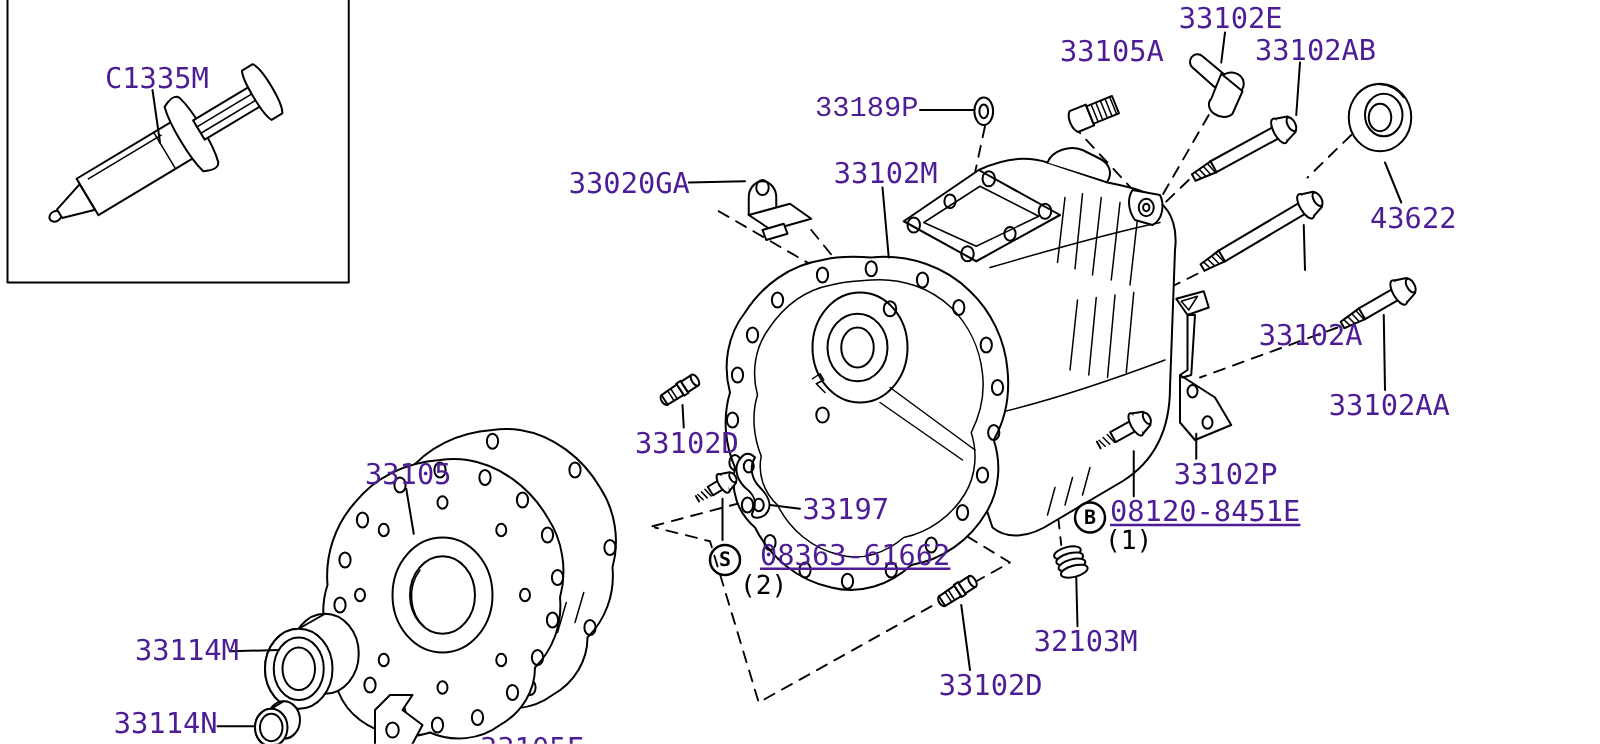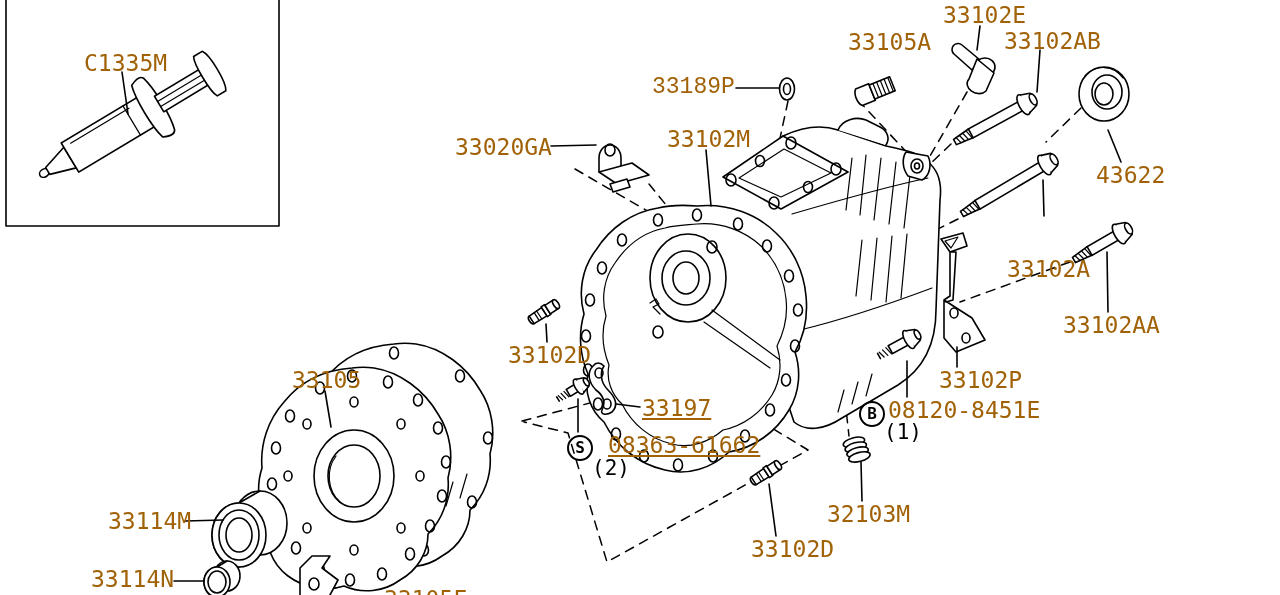--- a/index.html
+++ b/index.html
@@ -9,21 +9,21 @@
     font-family:"DejaVu Sans Mono","Liberation Mono",monospace;
   }
   #art{position:absolute;left:0;top:0}
   #art path,#art ellipse,#art circle,#art rect,#art line,#art polyline,#art polygon{
     stroke:#000;stroke-width:1.6;fill:none;stroke-linecap:round;stroke-linejoin:round;
   }
   #art .f{fill:#ffffff}
   #art .dash{stroke-dasharray:9 7;stroke-width:1.5}
   #art .thin{stroke-width:1.2}
   .part-label{
-    position:absolute;font-size:23px;line-height:1.0;color:#a16207;
+    position:absolute;font-size:23px;line-height:1.0;color:#4c1d95;
     white-space:pre;letter-spacing:0px;text-align:right;
   }
   .callout-circle{
     position:absolute;width:22px;height:22px;border:2px solid #000;border-radius:50%;
     font-size:16px;line-height:22px;font-weight:bold;text-align:center;color:#000;
   }
   .qty-label{position:absolute;font-size:21px;line-height:1;color:#000;white-space:pre}
 </style>
 </head>
 <body>
@@ -322,26 +322,26 @@
     <div class="part-label" style="left: 848px; top: 31px;">33105A</div>
     <div class="part-label" style="left: 1004px; top: 30px;">33102AB</div>
     <div class="part-label" style="left: 652px; top: 76px; font-family: Liberation Mono, monospace;">33189P</div>
     <div class="part-label" style="left: 667px; top: 128px;">33102M</div>
     <div class="part-label" style="left: 455px; top: 136px;">33020GA</div>
     <div class="part-label" style="left: 1096px; top: 164px;">43622</div>
     <div class="part-label" style="left: 1007px; top: 218px; margin-top: 40px;">33102A</div>
     <div class="part-label" style="left: 1063px; top: 314px;">33102AA</div>
     <div class="part-label" style="left: 508px; top: 344px;">33102D</div>
     <div class="part-label" style="left: 292px; top: 369px;">33105</div>
-    <div class="part-label" style="left: 642px; top: 397px; text-decoration: underline;">33197</div>
+    <div class="part-label" style="left: 642px; top: 397px;">33197</div>
     <div class="part-label" style="left: 939px; top: 369px;">33102P</div>
     <div class="part-label" style="left: 827px; top: 503px;">32103M</div>
     <div class="part-label" style="left: 751px; top: 538px;">33102D</div>
     <div class="part-label" style="left: 108px; top: 510px;">33114M</div>
     <div class="part-label" style="left: 91px; top: 568px;">33114N</div>
     <div class="part-label" style="left: 384px; top: 588px;">33105F</div>
     <div class="callout-circle" style="left: 859px; top: 401px;">B</div>
-    <div class="part-label" style="left: 888px; top: 399px;">08120-8451E</div>
+    <div class="part-label" style="left: 888px; top: 399px; text-decoration: underline;">08120-8451E</div>
     <div class="qty-label" style="left: 884px; top: 422px;">(1)</div>
     <div class="callout-circle" style="left: 567px; top: 435px;">S</div>
     <div class="part-label" style="left: 608px; top: 434px; text-decoration: underline;">08363-61662</div>
     <div class="qty-label" style="left: 592px; top: 458px;">(2)</div>
   </div>
 
 </body></html>

